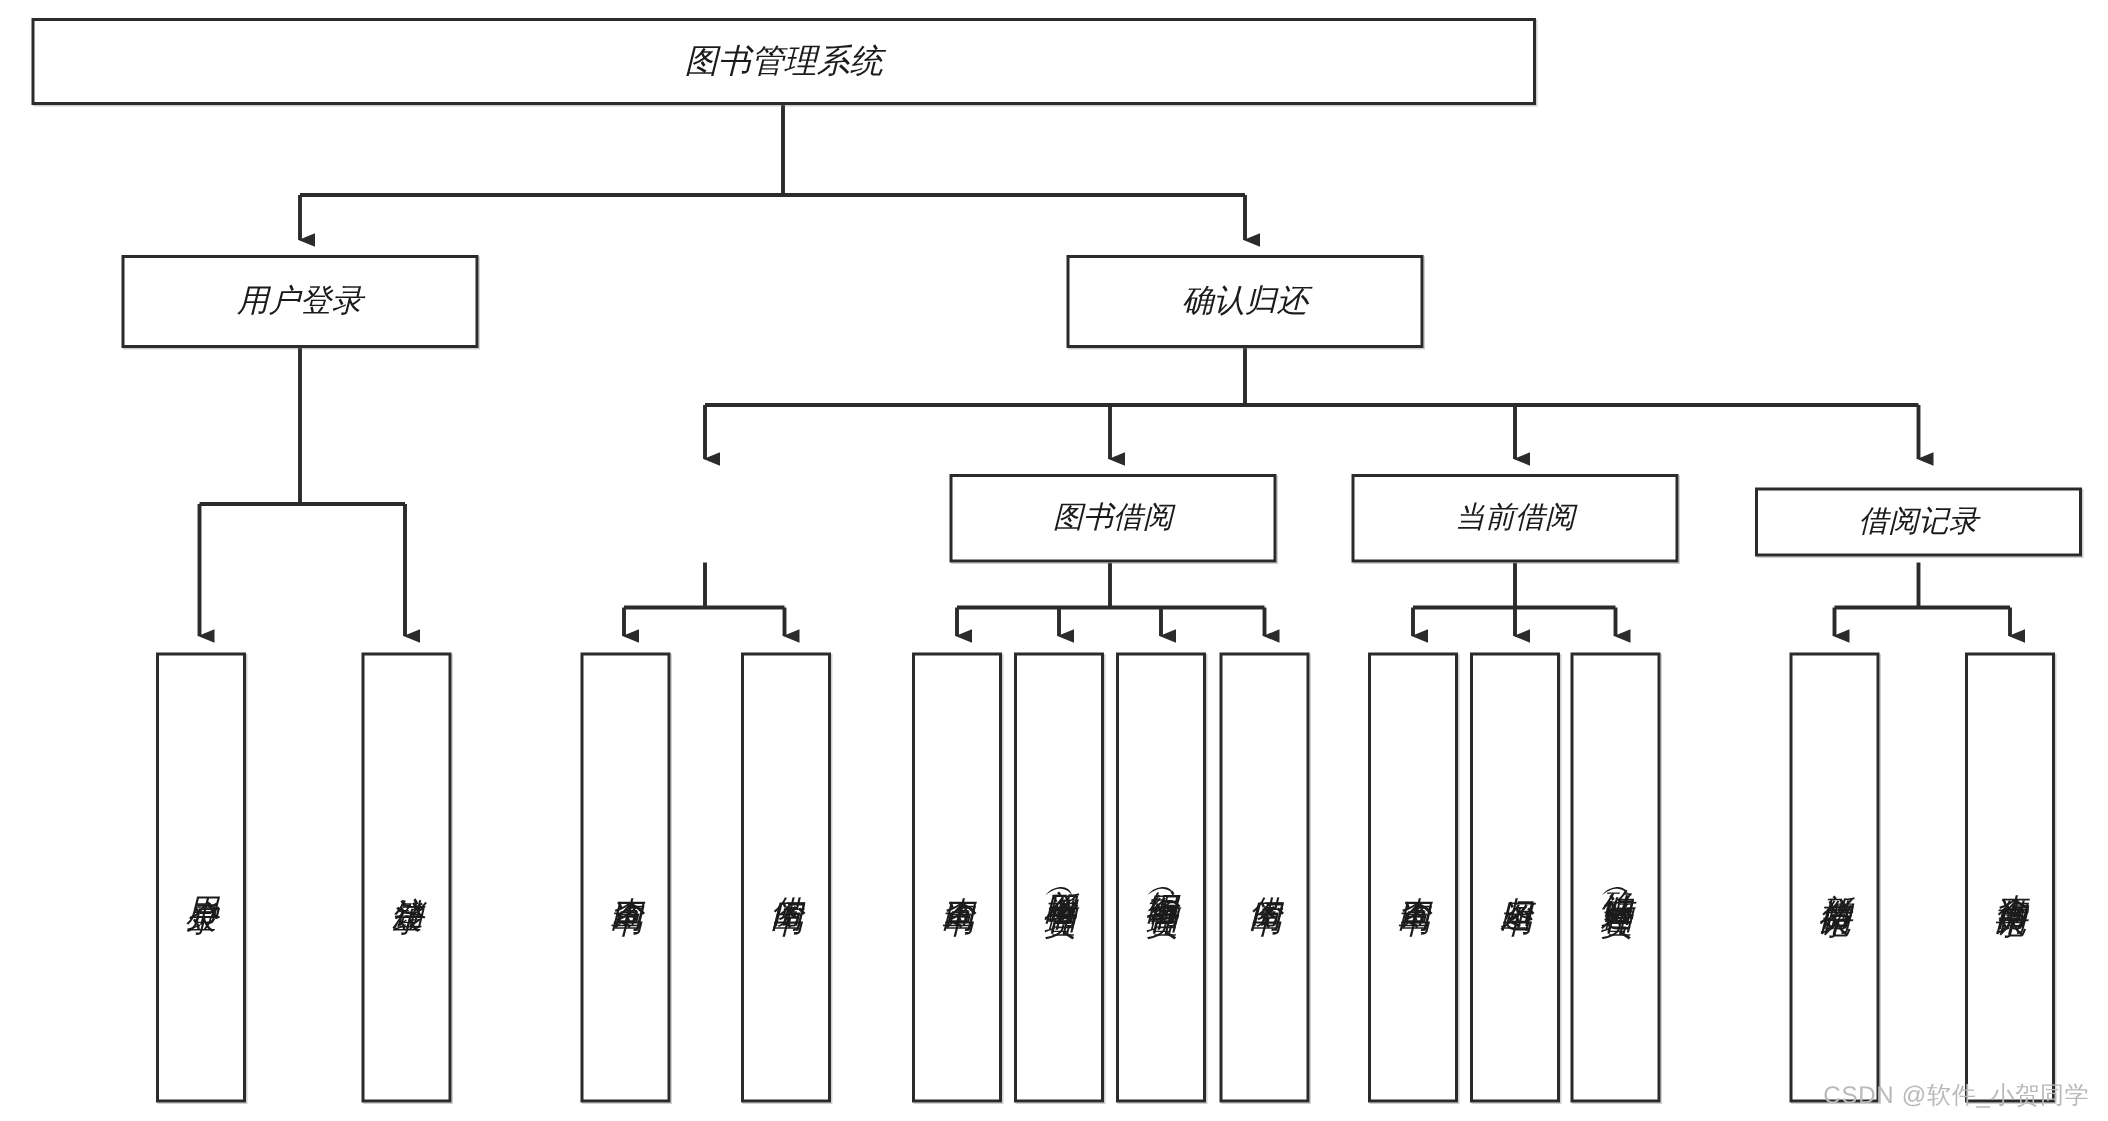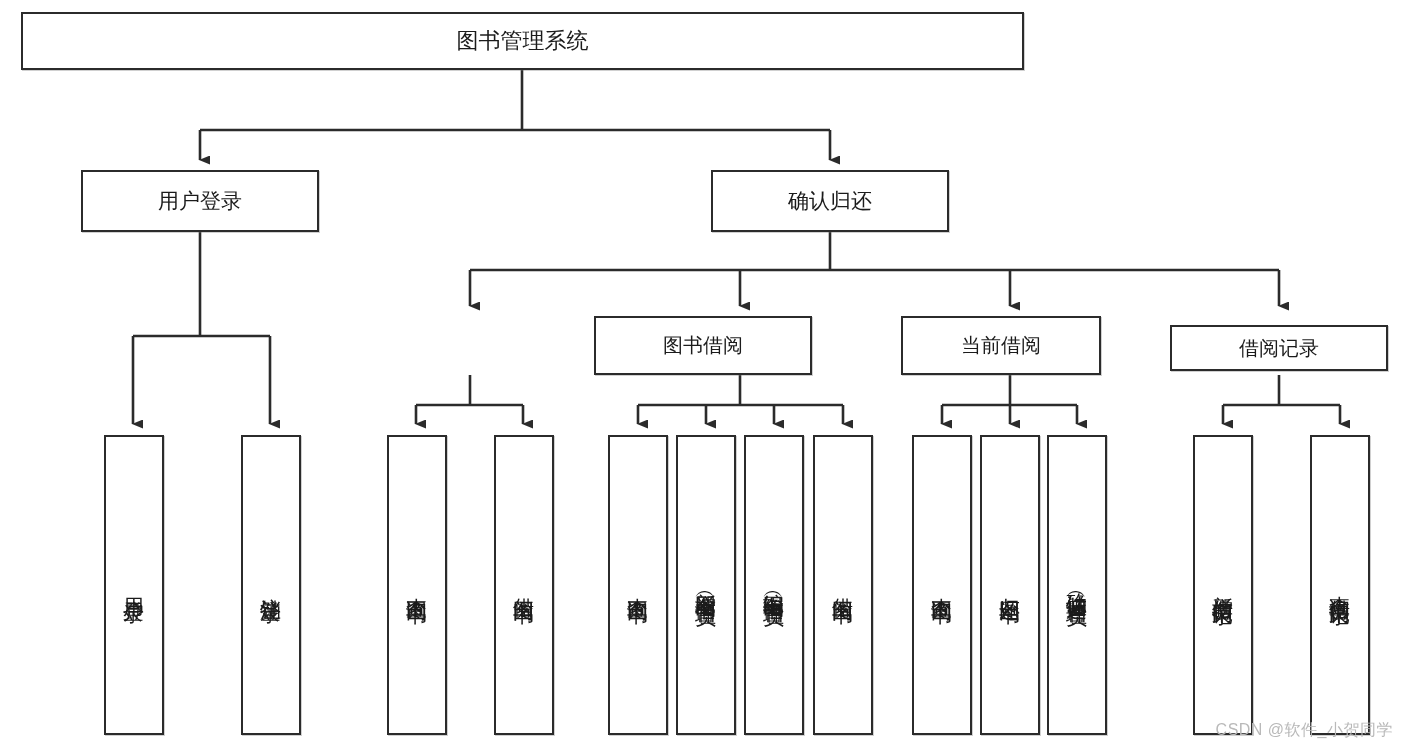--- a/index.html
+++ b/index.html
@@ -29,20 +29,21 @@
   .node {
     position: absolute;
     box-sizing: border-box;
     background: #ffffff;
     border: 2.5px solid #2b2b2b;
     display: flex;
     align-items: center;
     justify-content: center;
     color: #1b1b1b;
     box-shadow: 1px 1px 0 rgba(120,120,120,0.35);
+    font-style: italic;
   }
   .node .label {
     display: block;
     text-align: center;
     line-height: 1.25;
     white-space: nowrap;
   }
   .node.root {
     font-size: 22px;
   }
@@ -134,24 +135,24 @@
     <span class="label">图书管理系统</span>
   </div>
 
   <div class="node level2" style="left:81px; top:170px; width:238px; height:62px;">
     <span class="label">用户登录</span>
   </div>
   <div class="node level2" style="left:711px; top:170px; width:238px; height:62px;">
     <span class="label">确认归还</span>
   </div>
 
-  <div class="node level3" style="left:594px; top:316px; width:218px; height:59px;">
+  <div class="node level3" style="left:633px; top:316px; width:218px; height:59px;">
     <span class="label">图书借阅</span>
   </div>
-  <div class="node level3" style="left:901px; top:316px; width:200px; height:59px;">
+  <div class="node level3" style="left:901px; top:316px; width:218px; height:59px;">
     <span class="label">当前借阅</span>
   </div>
   <div class="node level3" style="left:1170px; top:325px; width:218px; height:46px;">
     <span class="label">借阅记录</span>
   </div>
 
   <div class="node leaf" style="left:104px; top:435px; width:60px; height:300px;">
     <span class="label">用户登录</span>
   </div>
   <div class="node leaf" style="left:241px; top:435px; width:60px; height:300px;">

